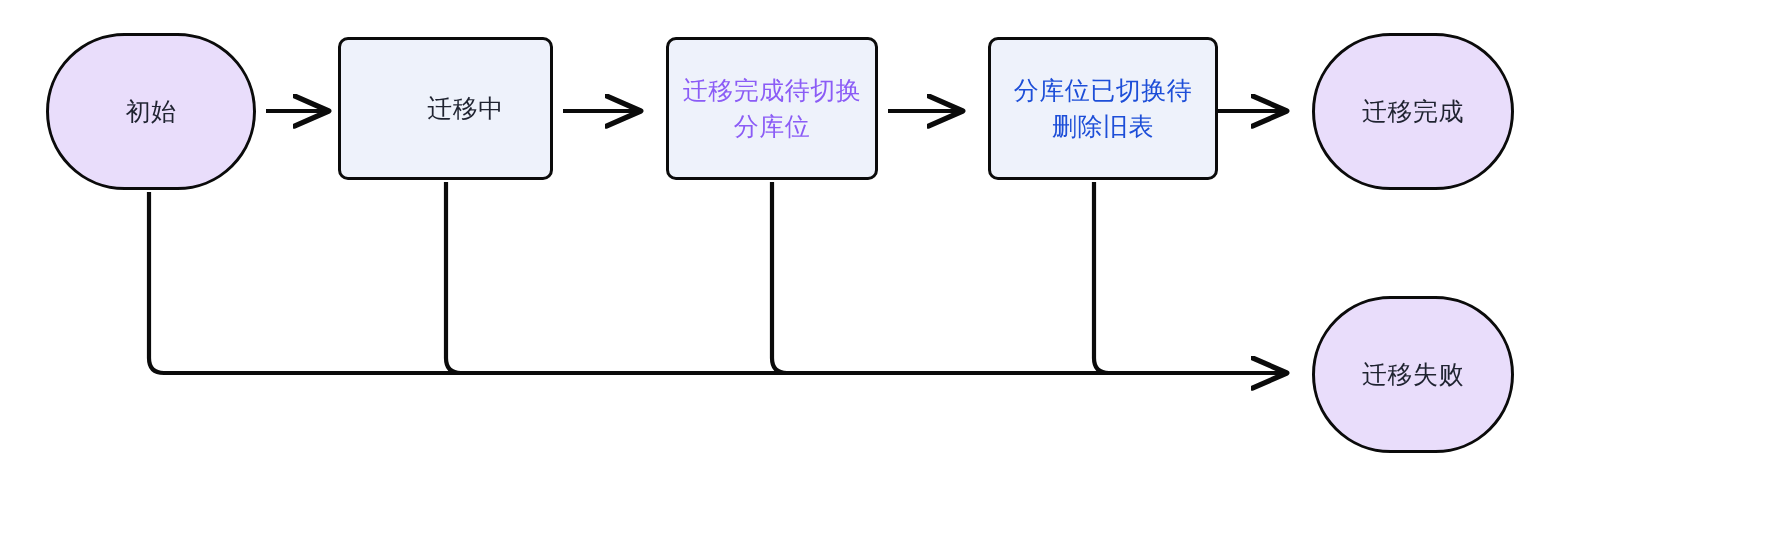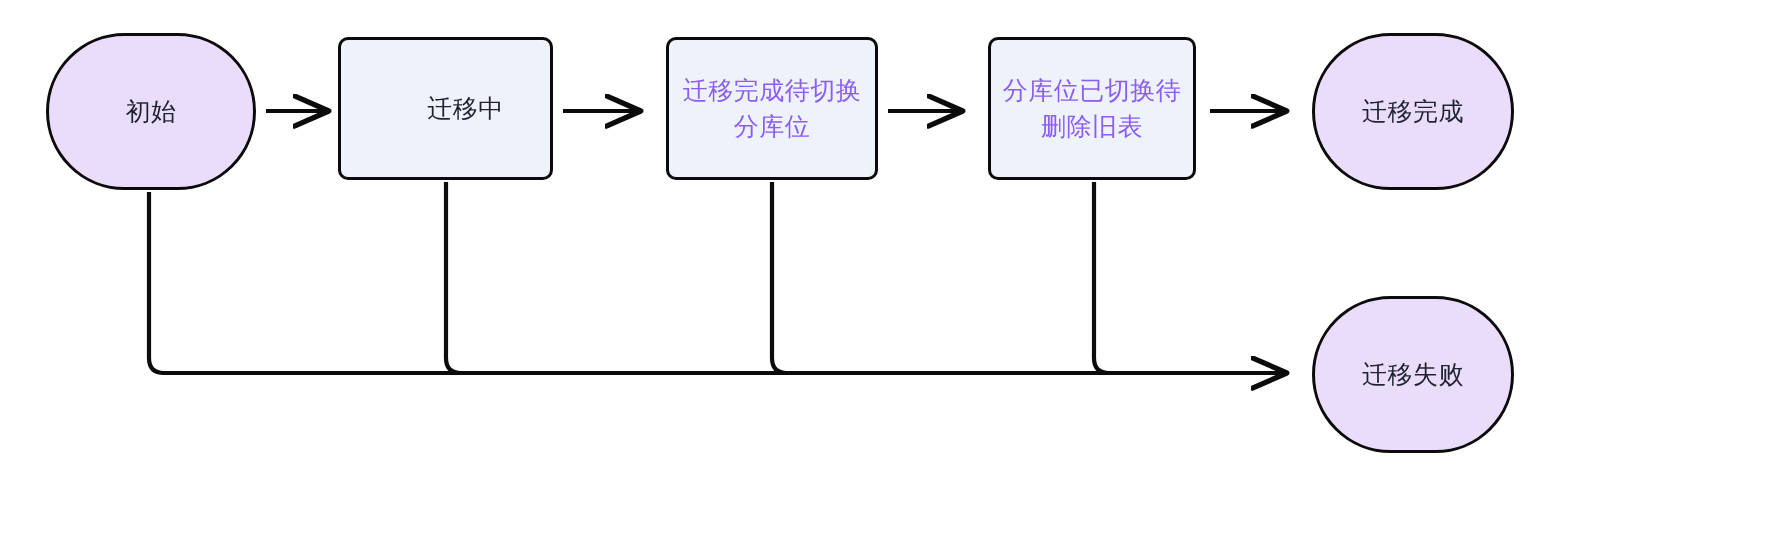--- a/index.html
+++ b/index.html
@@ -83,21 +83,21 @@
 
   <div class="node node-rect" id="node-migrating" style="left: 338px; top: 37px; width: 215px; height: 143px; background: rgb(238, 242, 251); color: rgb(31, 35, 48); border-color: rgb(11, 11, 11); padding-left: 40px;">
     <span class="node-label">迁移中</span>
   </div>
 
   <div class="node node-rect" id="node-await-switch" style="left: 666px; top: 37px; width: 212px; height: 143px; background: rgb(238, 242, 251); color: #8b5cf6; border-color: rgb(11, 11, 11);">
     <span class="node-label">迁移完成待切换
 分库位</span>
   </div>
 
-  <div class="node node-rect" id="node-await-drop" style="left: 988px; top: 37px; width: 208px; height: 143px; background: rgb(238, 242, 251); color: #8b5cf6; border-color: rgb(11, 11, 11);">
+  <div class="node node-rect" id="node-await-drop" style="left: 988px; top: 37px; width: 230px; height: 143px; background: rgb(238, 242, 251); color: #1d4ed8; border-color: rgb(11, 11, 11);">
     <span class="node-label">分库位已切换待
 删除旧表</span>
   </div>
 
   <div class="node node-stadium" id="node-done" style="left: 1312px; top: 33px; width: 202px; height: 157px; background: rgb(233, 221, 251); color: rgb(31, 35, 48); border-color: rgb(11, 11, 11);">
     <span class="node-label">迁移完成</span>
   </div>
 
   <div class="node node-stadium" id="node-failed" style="left: 1312px; top: 296px; width: 202px; height: 157px; background: rgb(233, 221, 251); color: rgb(31, 35, 48); border-color: rgb(11, 11, 11);">
     <span class="node-label">迁移失败</span>

